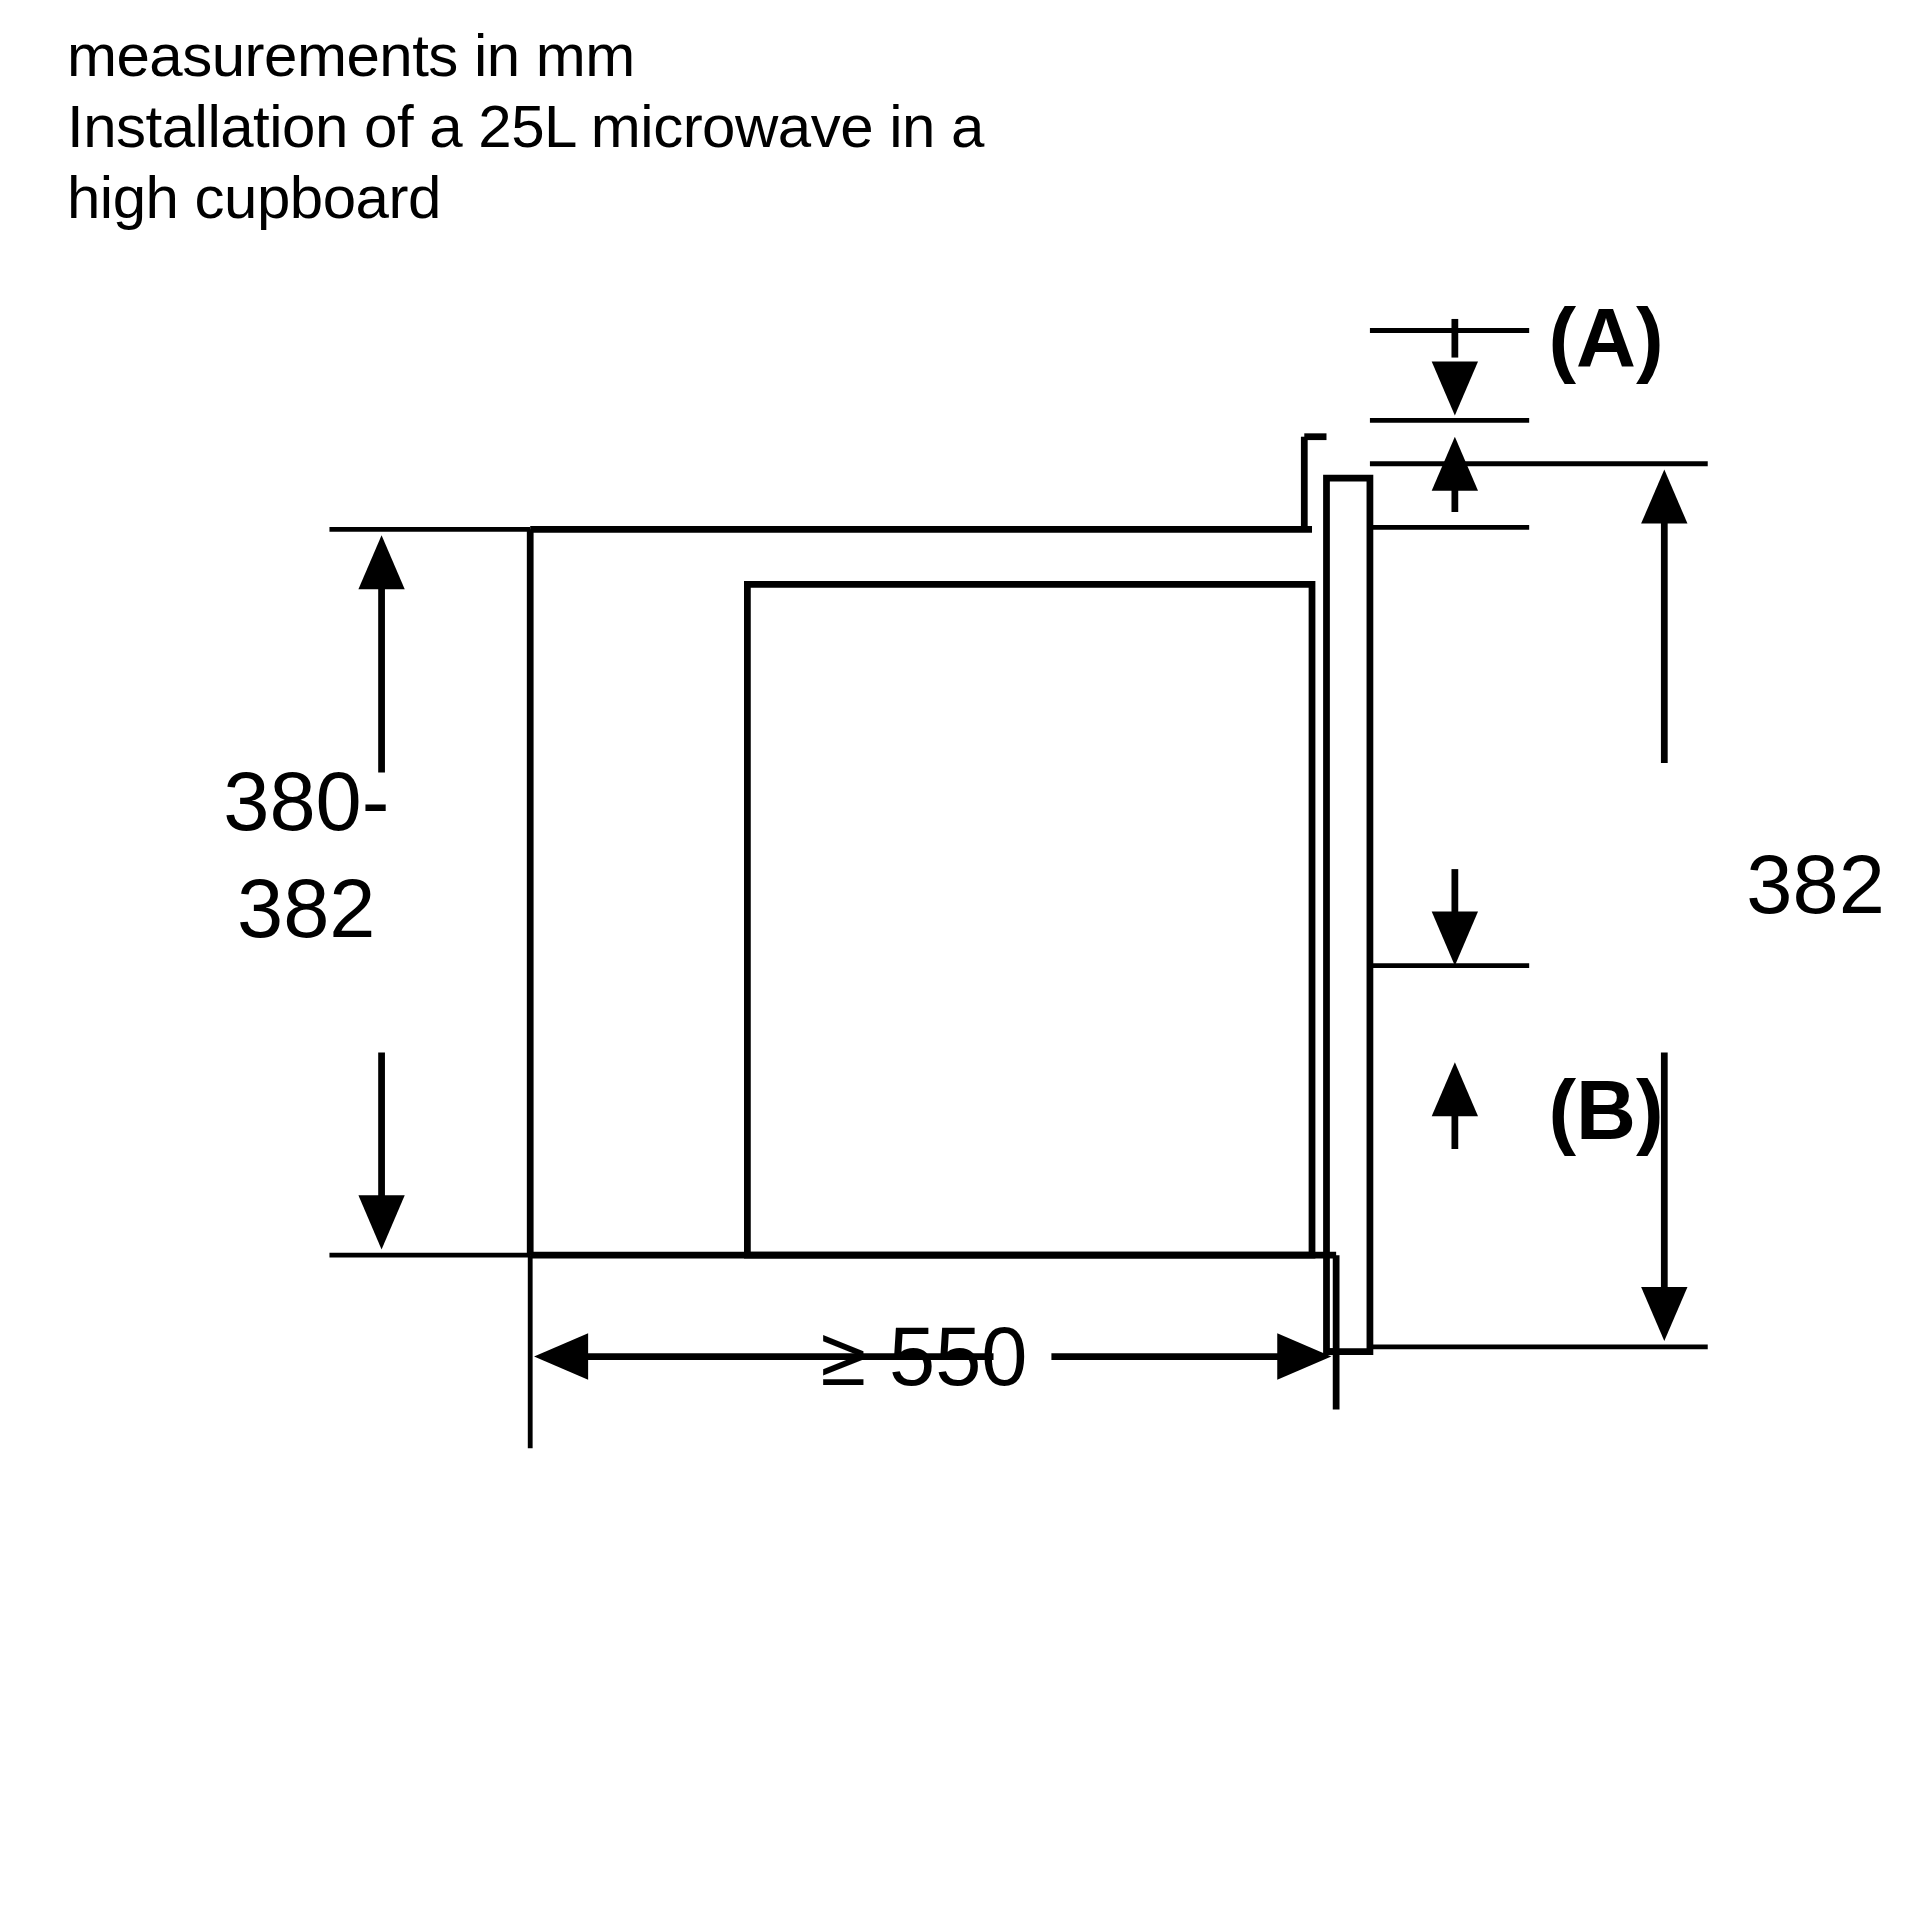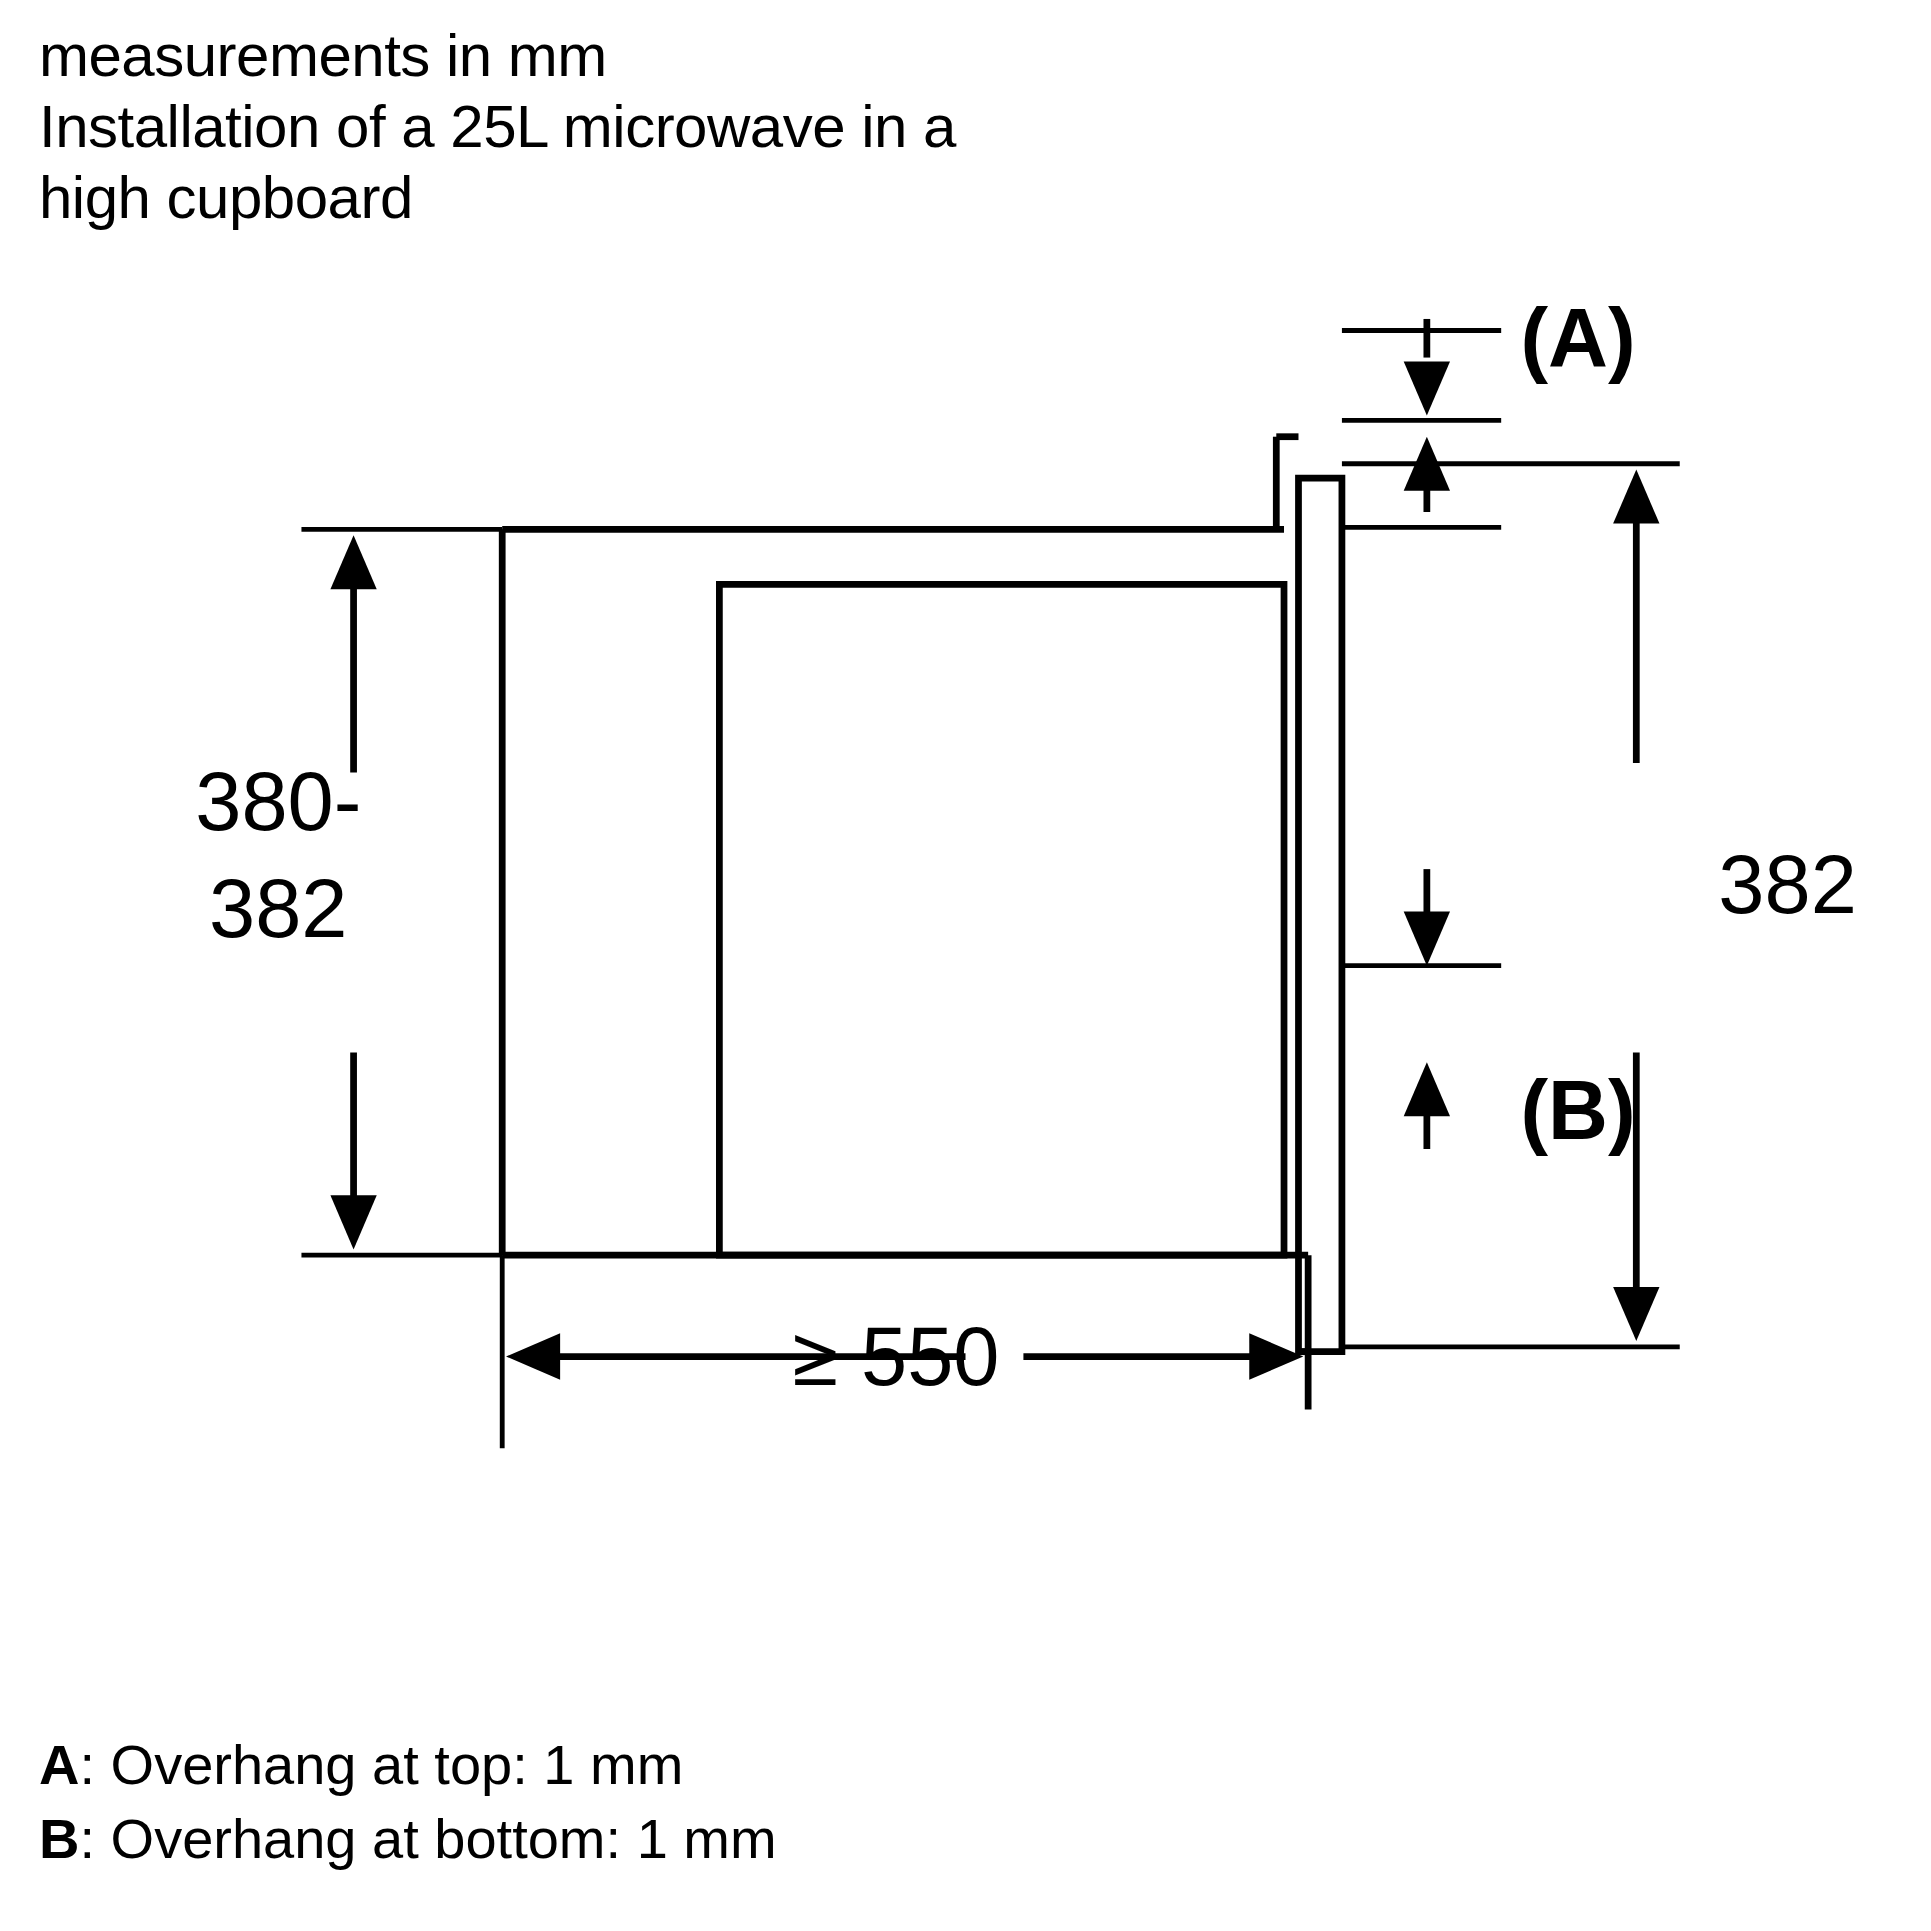--- a/index.html
+++ b/index.html
@@ -11,20 +11,21 @@
     width: 1931px;
     height: 1931px;
     font-family: "Liberation Sans", sans-serif;
     color: #000000;
     position: relative;
     overflow: hidden;
   }
   #page-root {
     position: absolute;
     inset: 0;
+    margin-left: 28px;
   }
   .heading {
     position: absolute;
     left: 39px;
     top: 21px;
     width: 1545px;
     font-size: 60px;
     line-height: 1.18;
     font-weight: 400;
     letter-spacing: -0.5px;
@@ -122,19 +123,15 @@
       <polygon points="1478,700 1454,644 1502,644" fill="#000"></polygon>
       <path d="M 1390 700 L 1555 700" fill="none" stroke="#000" stroke-width="5"></path>
 
       <path d="M 1478 890 L 1478 845" fill="none" stroke="#000" stroke-width="7"></path>
       <polygon points="1478,800 1454,856 1502,856" fill="#000"></polygon>
       <text x="1575" y="880" text-anchor="start" font-size="86" font-weight="bold">(B)</text>
 
     </svg>
   </div>
 
-  <div class="footnotes">
-    <div class="footnote-line"><span class="tag">A</span><span>: Overhang at top: 1 mm</span></div>
-    <div class="footnote-line"><span class="tag">B</span><span>: Overhang at bottom: 1 mm</span></div>
-  </div>
 
 </div>
 
 
 </body></html>

